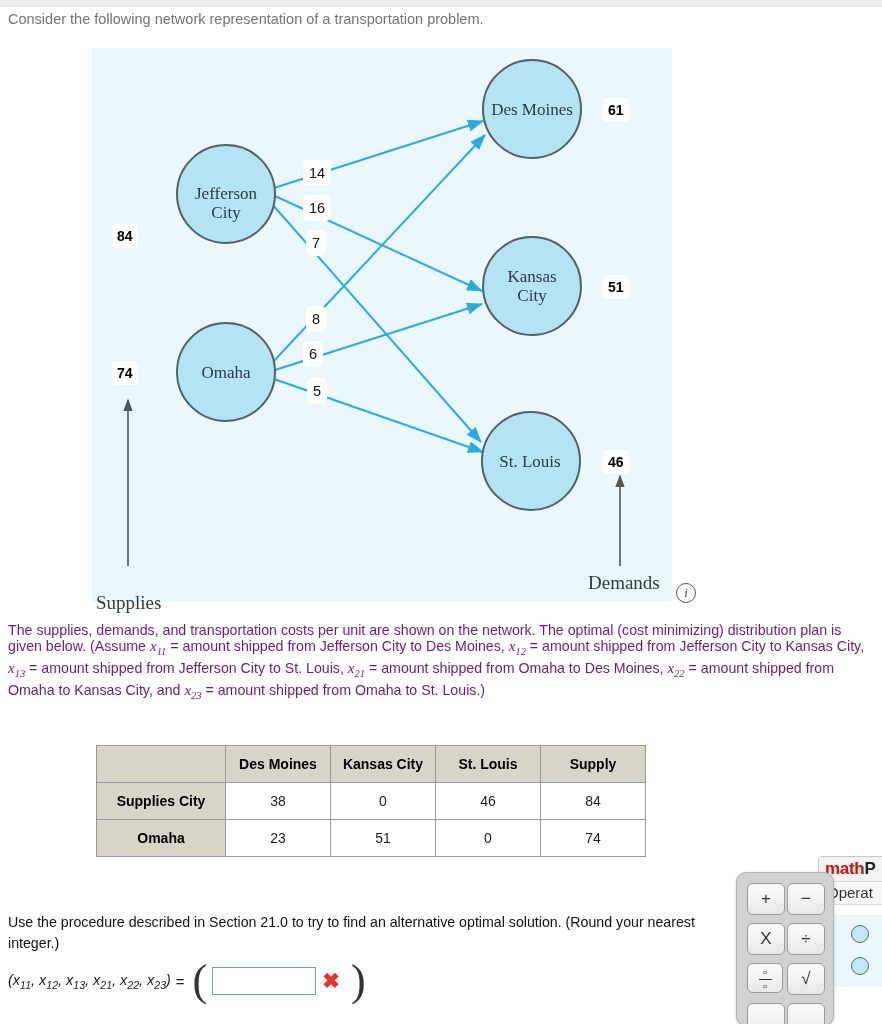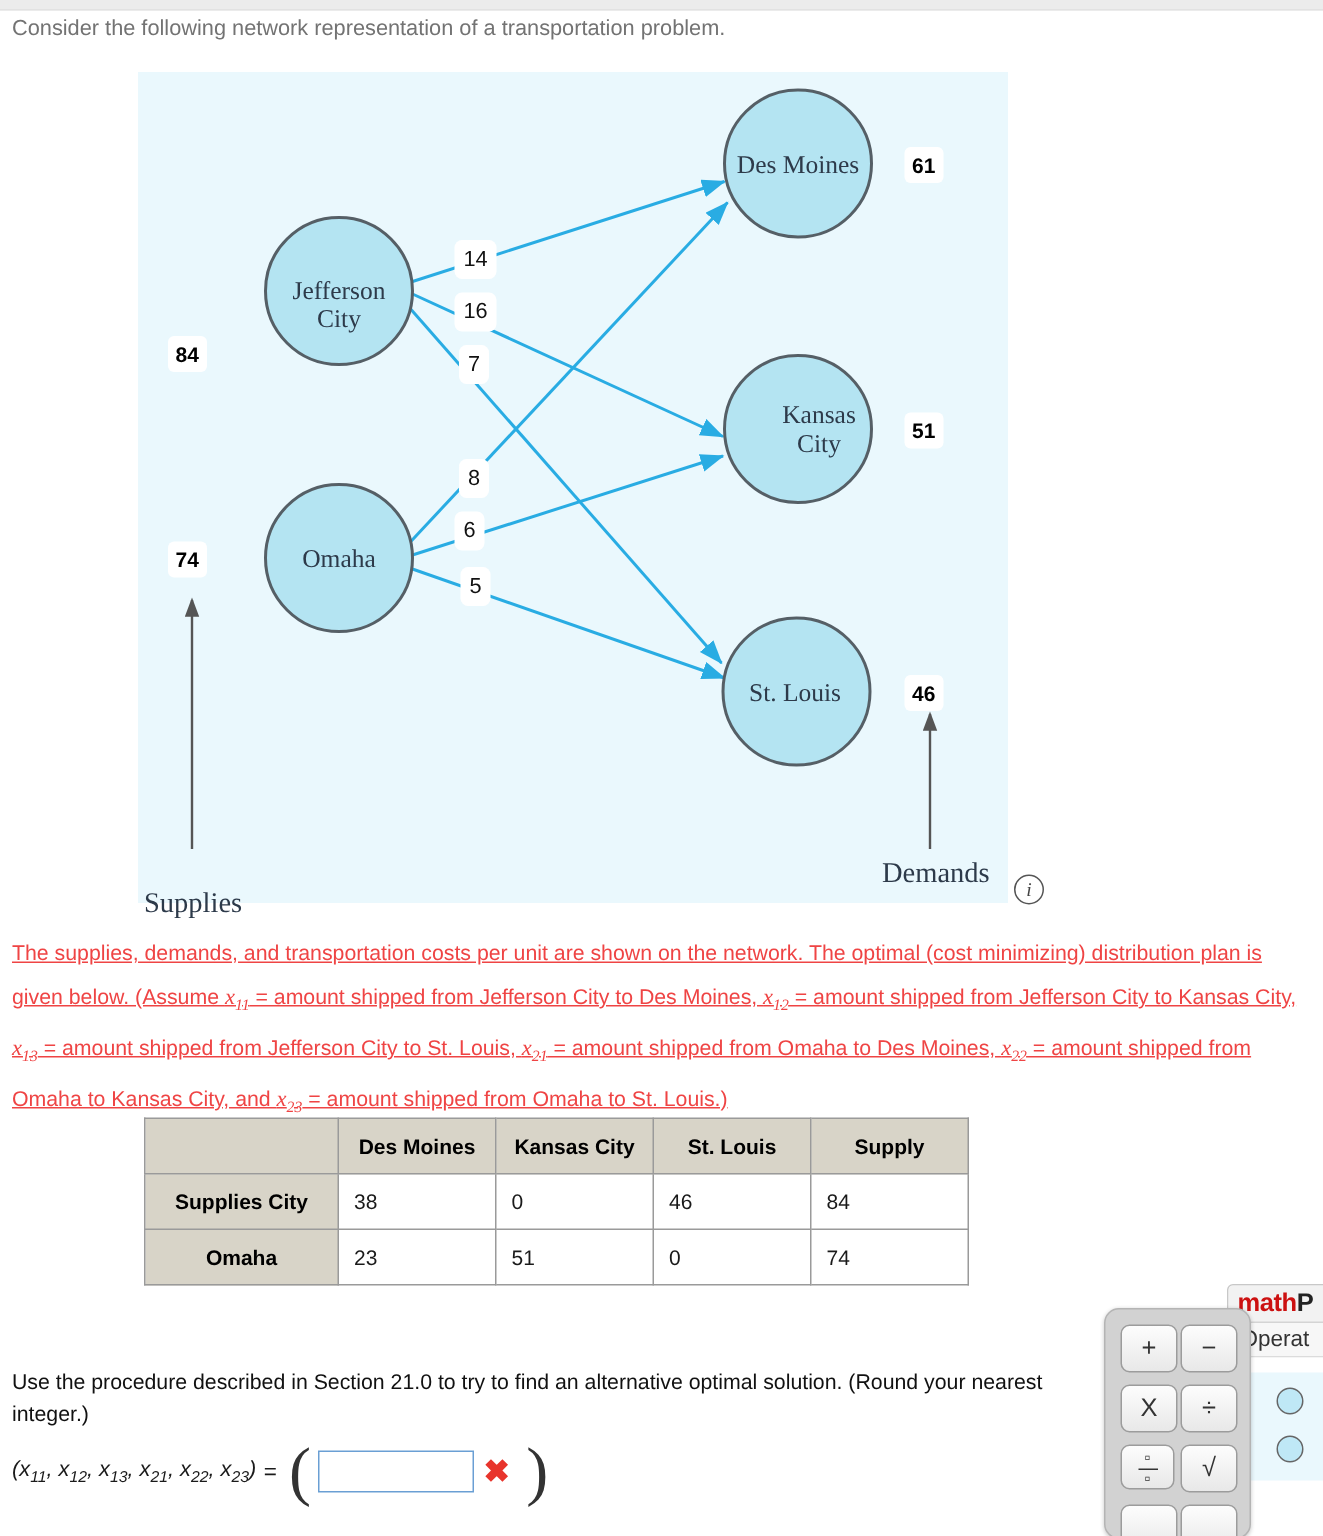--- a/index.html
+++ b/index.html
@@ -89,23 +89,22 @@
     text-align: center;
     color: #444;
   }
 
   
   .prose {
     position: absolute;
     left: 8px; top: 622px;
     width: 866px;
     font-size: 14.2px;
-    line-height: 29px;
-    color: #ef4444;
-    text-decoration: underline;
+    line-height: 16px;
+    color: #701a75;
   }
   .prose i, .mvar { font-style: italic; font-family: "Liberation Serif", serif; font-size: 15px;}
   sub { font-size: 10.5px; }
 
   
   .tblwrap { position: absolute; left: 96px; top: 745px; }
   table { border-collapse: collapse; font-size: 14px; }
   table td, table th {
     border: 1px solid #9a9a9a;
     height: 28px;
@@ -117,21 +116,21 @@
     text-align: center;
     color: #000;
   }
   th.rowhead {
     background: #d8d4c8;
     font-weight: bold;
     text-align: center;
     color: #000;
     width: 108px;
   }
-  td.num { background:#fff; text-align: left; width: 84px; }
+  td.num { background:#fff; text-align: center; width: 84px; }
   td.blank { background:#fff; }
   .corner { background: #d8d4c8; }
 
   
   .q2 {
     position: absolute;
     left: 8px; top: 912px;
     width: 730px;
     font-size: 14.2px;
     line-height: 21px;
@@ -288,21 +287,21 @@
   <div class="nodelabel" style="left:85px; top:136px; width:98px;">
     <span>Jefferson</span><br>
     <span>City</span>
   </div>
   <div class="nodelabel" style="left:85px; top:315px; width:98px;">
     <span>Omaha</span>
   </div>
   <div class="nodelabel" style="left:385px; top:52px; width:110px;">
     <span>Des Moines</span>
   </div>
-  <div class="nodelabel" style="left:404px; top:219px; width:100px;">
+  <div class="nodelabel" style="left:390px; top:219px; width:100px;">
     <span>Kansas</span><br>
     <span>City</span>
   </div>
   <div class="nodelabel" style="left:388px; top:404px; width:100px;">
     <span></span><span>St. Louis</span>
   </div>
 
   <div class="valbox" style="left:20px; top:176px;">84</div>
   <div class="valbox" style="left:20px; top:313px;">74</div>
 

